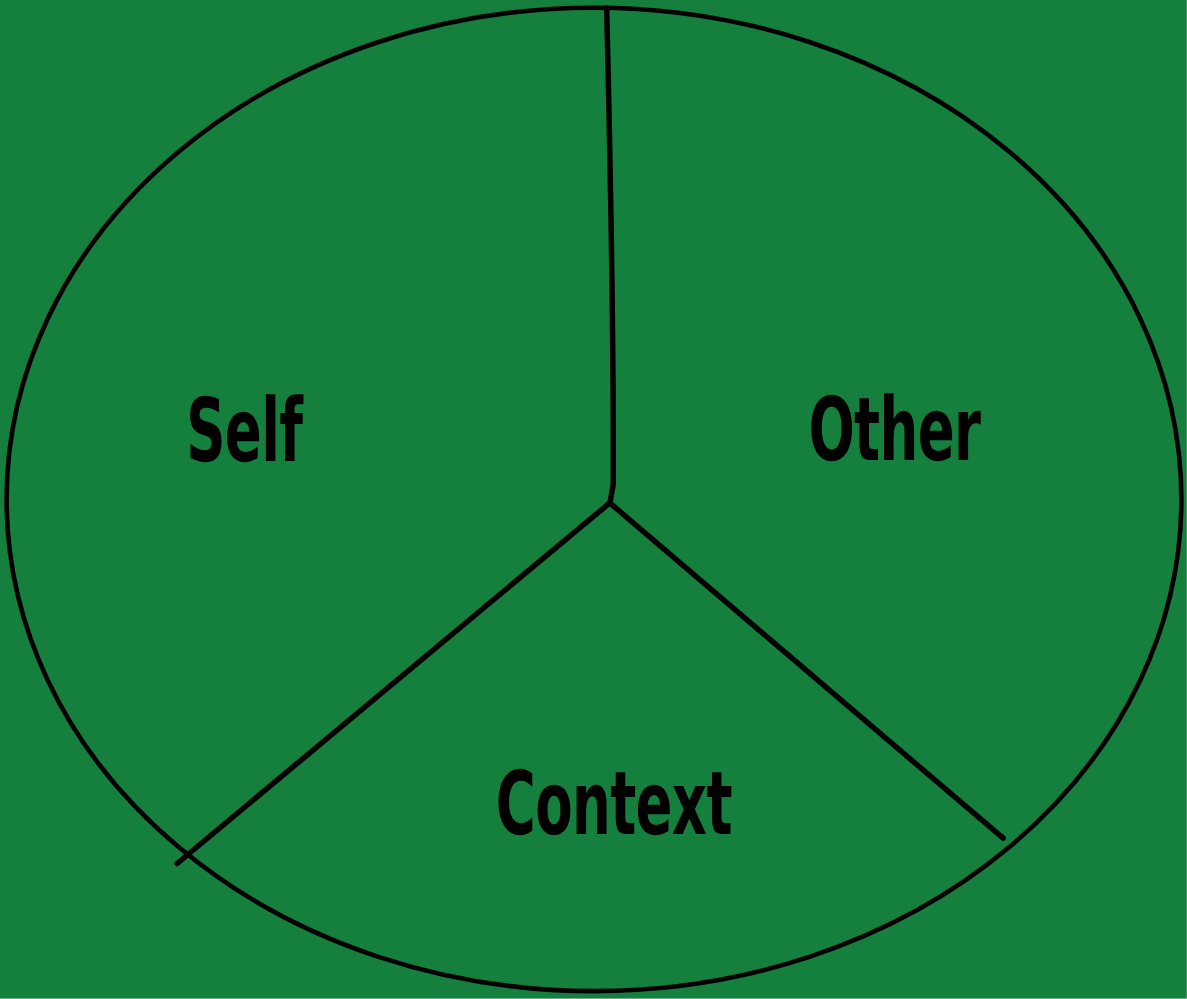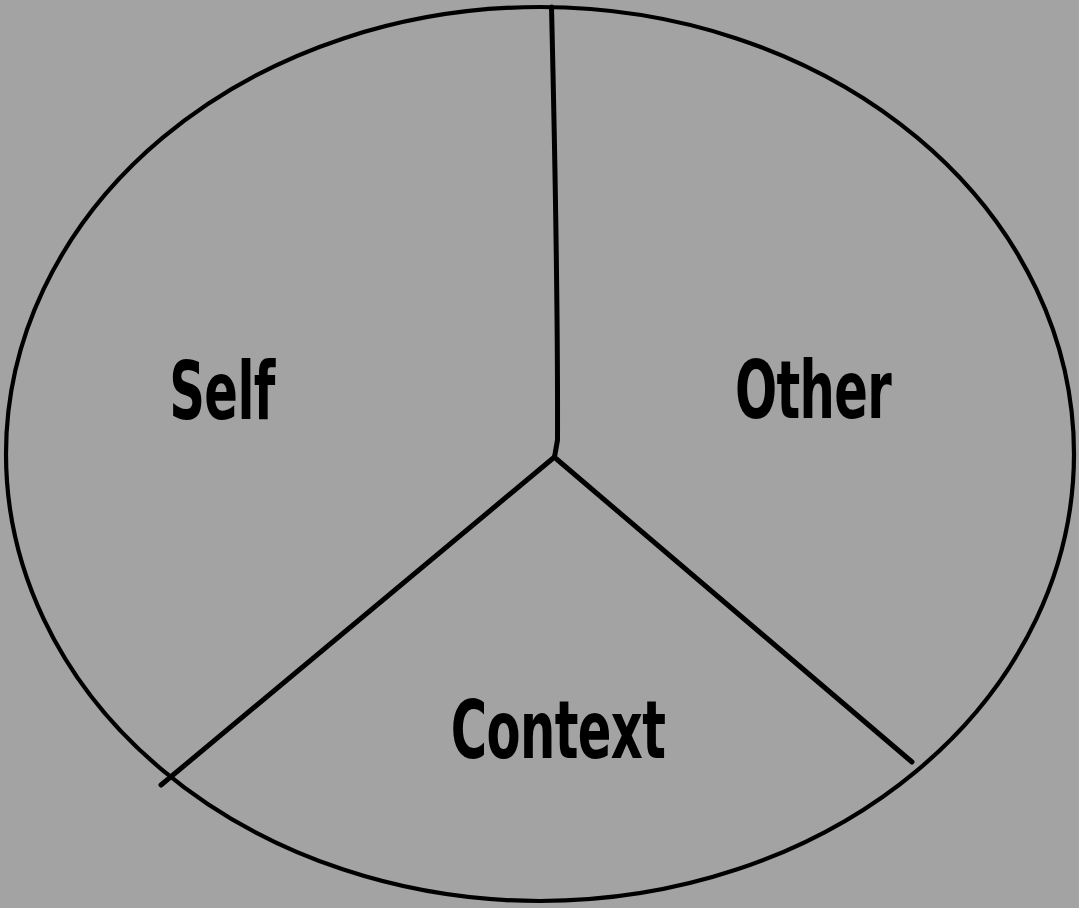--- a/index.html
+++ b/index.html
@@ -4,21 +4,21 @@
 <style>
   html, body {
     margin: 0;
     padding: 0;
     background: #ffffff;
   }
   .stage {
     position: relative;
     width: 1079px;
     height: 908px;
-    background: #a3a3a3;
+    background: #15803d;
     overflow: hidden;
   }
   .drawing {
     position: absolute;
     left: 0;
     top: 0;
     width: 1079px;
     height: 908px;
     display: block;
   }

